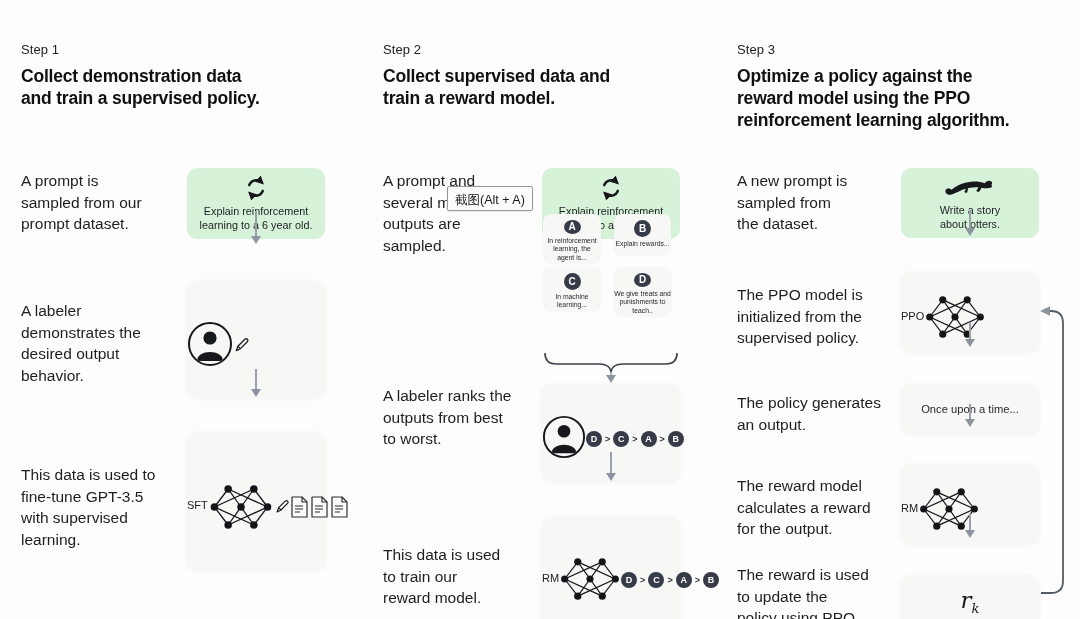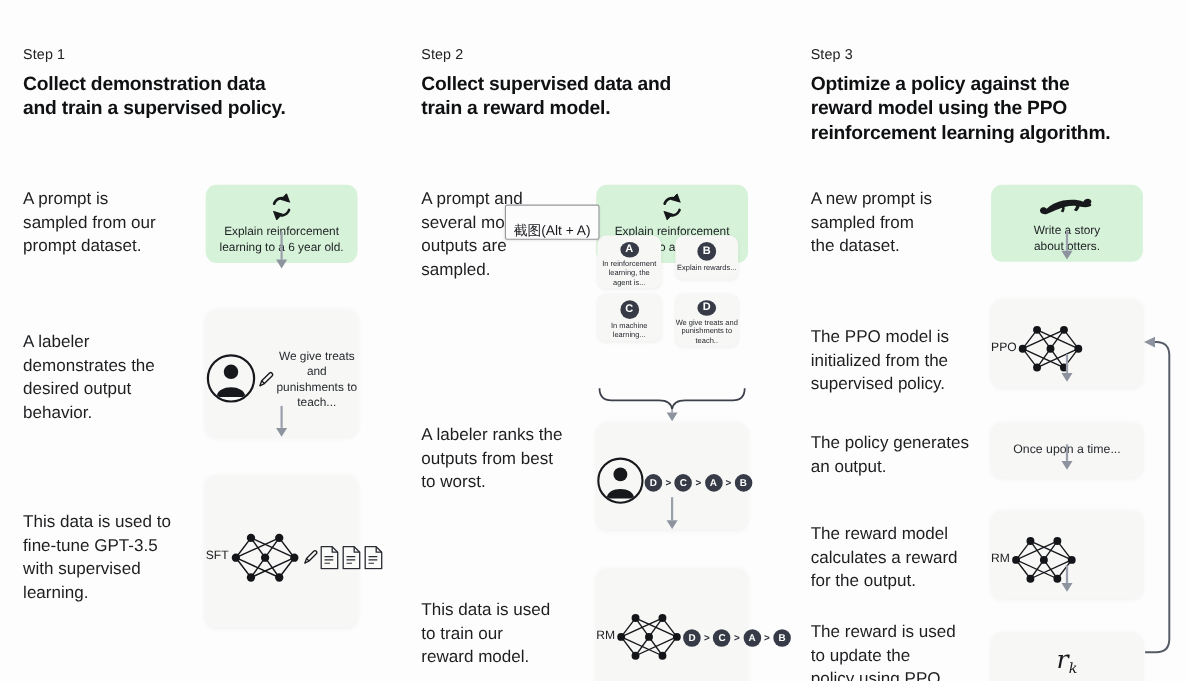--- a/index.html
+++ b/index.html
@@ -41,23 +41,23 @@
   .badge-sm { width:16px; height:16px; font-size:9px; }
   .rank-row { display:flex; align-items:center; justify-content:center; gap:2px; }
   .sep { font-size:9px; font-weight:bold; color:#2e323b; margin:0 1px; }
   .arrow { position:absolute; width:12px; display:flex; flex-direction:column; align-items:center; }
   .arrow .stem { width:1.6px; background:#9aa0ab; }
   .arrow .head {
     width:0; height:0; border-left:5px solid transparent; border-right:5px solid transparent;
     border-top:8px solid #8d939f;
   }
   .tooltip {
-    position:absolute; left:459px; top:186px; height:25px; box-sizing:border-box;
+    position:absolute; left:447px; top:186px; height:25px; box-sizing:border-box;
     background:#fcfcfd; border:1px solid #97989c; border-radius:2px;
-    font-size:12.5px; color:#17181a; padding:15px 7px; white-space:nowrap;
+    font-size:12.5px; color:#17181a; padding:5px 7px; white-space:nowrap;
     box-shadow:0 1px 2px rgba(0,0,0,0.08); z-index:20;
   }
   .rk { font-family:"DejaVu Serif","Liberation Serif",serif; font-style:italic; color:#17181c; }
   .rk .r { font-size:23px; }
   .rk .k { font-size:13px; vertical-align:-5px; }
   svg { display:block; }
 </style>
 </head>
 <body>
 
@@ -118,22 +118,20 @@
       </svg>
     </span>
     <span style="margin-top:2px;">
       <svg width="18" height="18" viewBox="0 0 22 22">
         <g stroke="#17181c" stroke-width="1.5" fill="none" stroke-linejoin="round">
           <path d="M4 18 L6 12.5 L14.5 4 Q16 2.5 17.5 4 Q19 5.5 17.5 7 L9 15.5 L4 18 Z"></path>
           <path d="M6 12.5 L9 15.5"></path>
         </g>
       </svg>
     </span>
-    <div class="card-caption" style="margin-top:3px;">We give treats and
-punishments to teach...</div>
   </div>
 
   <div class="arrow" style="left:250px; top:369px;">
     <div class="stem" style="height:20px;"></div>
       <div class="head"></div>
   </div>
 
   <div class="abs light-card" style="left:187px; top:398px; width:138px; height:138px; justify-content:flex-start; padding-top:8px; box-sizing:border-box;">
     <div class="model-label">SFT</div>
     <span style="margin-top:3px;">
@@ -328,21 +326,21 @@
   </div>
 
   <div class="abs step-label" style="left:737px; top:8px;">Step 3</div>
   <div class="abs heading" style="left:737px; top:31px; width:330px;">Optimize a policy against the
 reward model using the PPO
 reinforcement learning algorithm.</div>
 
   <div class="abs para" style="left:737px; top:136px; width:170px;">A new prompt is
 sampled from
 the dataset.</div>
-  <div class="abs para" style="left:737px; top:262px; width:170px;">The PPO model is
+  <div class="abs para" style="left:737px; top:250px; width:170px;">The PPO model is
 initialized from the
 supervised policy.</div>
   <div class="abs para" style="left:737px; top:358px; width:180px;">The policy generates
 an output.</div>
   <div class="abs para" style="left:737px; top:441px; width:175px;">The reward model
 calculates a reward
 for the output.</div>
   <div class="abs para" style="left:737px; top:530px; width:170px;">The reward is used
 to update the
 policy using PPO.</div>

